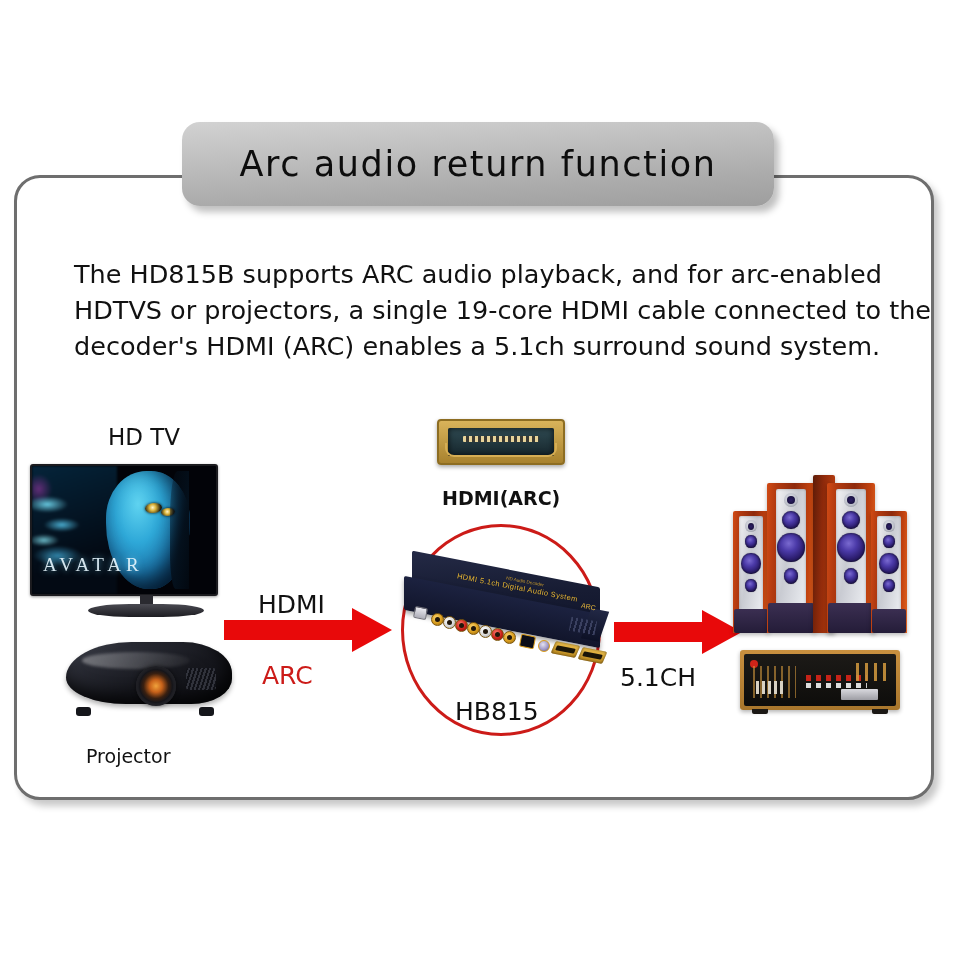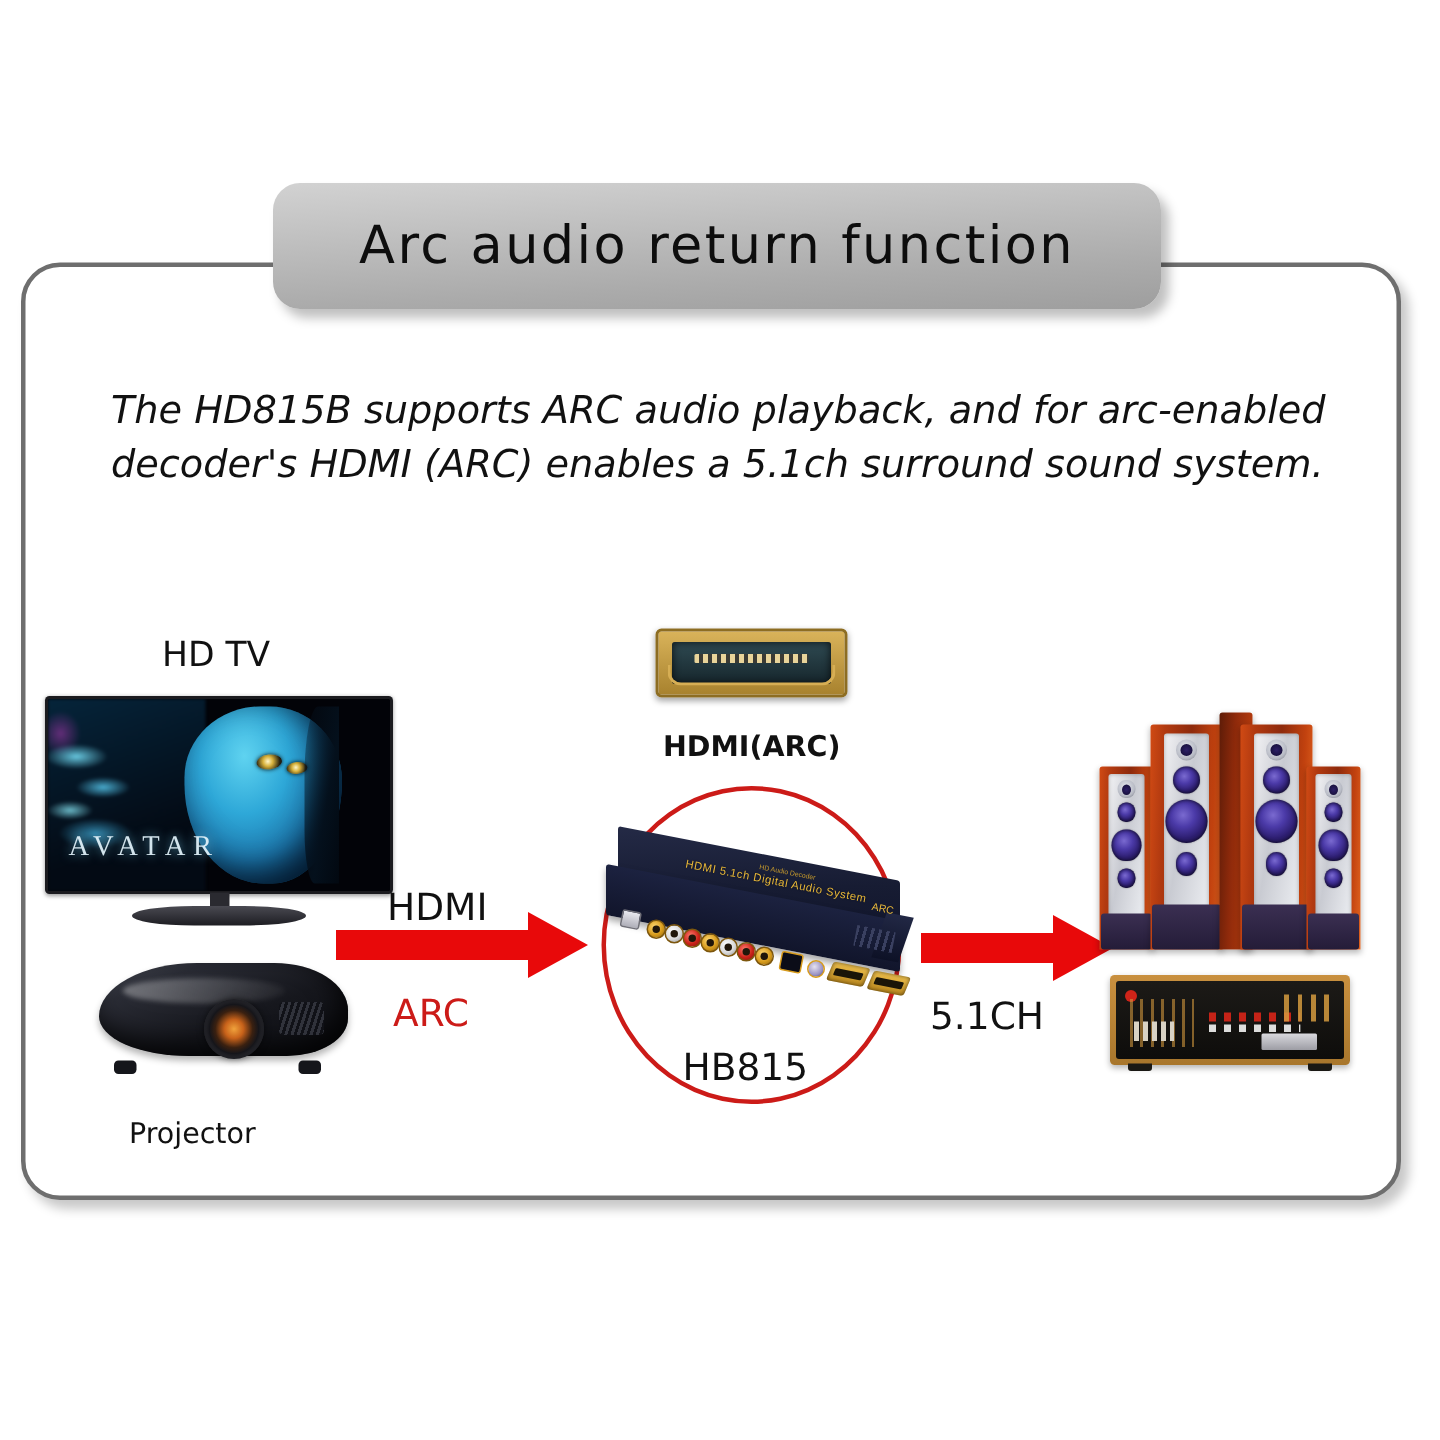--- a/index.html
+++ b/index.html
@@ -57,34 +57,34 @@
   .body-copy {
     position: absolute;
     left: 74px;
     top: 256px;
     width: 828px;
     font-size: 25.5px;
     line-height: 36px;
     color: #111111;
     font-family: "DejaVu Sans", sans-serif;
   }
-  .body-copy div { white-space: nowrap; font-style: italic; }
+  .body-copy div { white-space: nowrap; }
 
   
   .caption {
     position: absolute;
     color: #111111;
     font-family: "DejaVu Sans", sans-serif;
     white-space: nowrap;
   }
 
   
   .tv-wrap { position: absolute; left: 30px; top: 464px; width: 232px; height: 152px; }
   .tv-bezel {
-    position: absolute; left: 0; top: 0; width: 232px; height: 132px;
+    position: absolute; left: 0; top: 0; width: 188px; height: 132px;
     background: #1b1b1f; border-radius: 3px;
     box-shadow: 0 1px 3px rgba(0,0,0,0.4);
     padding: 2px; box-sizing: border-box;
   }
   .tv-screen {
     position: relative; width: 100%; height: 100%; overflow: hidden;
     background: #020308; border-radius: 1px;
   }
   .tv-neck {
     position: absolute; left: 50%; top: 131px; width: 13px; height: 13px;
@@ -380,20 +380,21 @@
 <div id="page">
 
   <div class="frame"></div>
 
   <div class="title-banner">
     <span class="title-text">Arc audio return function</span>
   </div>
 
   <div class="body-copy">
     <div>The HD815B supports ARC audio playback, and for arc-enabled</div>
+    <div>HDTVS or projectors, a single 19-core HDMI cable connected to the</div>
     <div>decoder's HDMI (ARC) enables a 5.1ch surround sound system.</div>
   </div>
 
   <div class="caption" style="left:108px; top:424px; font-size:23px;">HD TV</div>
 
   <div class="tv-wrap">
     <div class="tv-bezel">
       <div class="tv-screen">
         <div class="av-bgl"></div>
         <div class="av-face">

